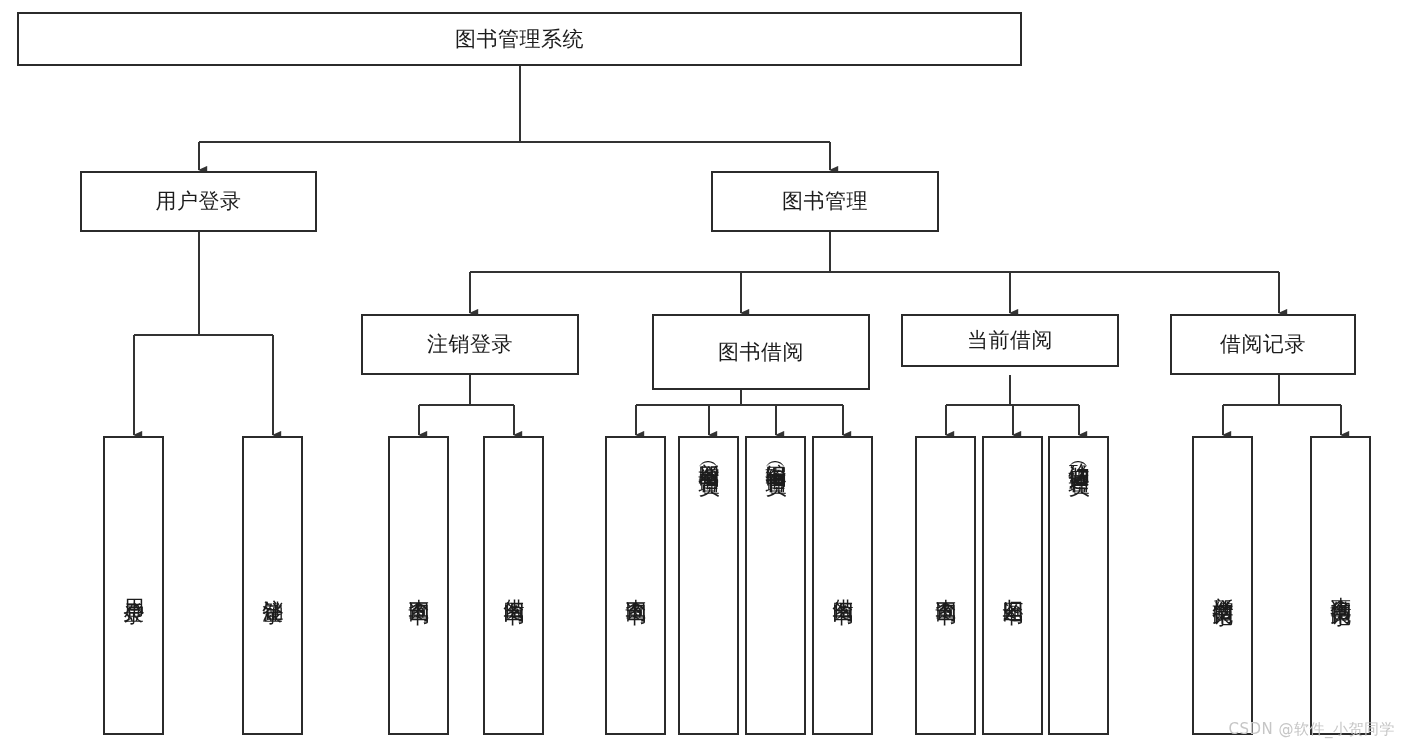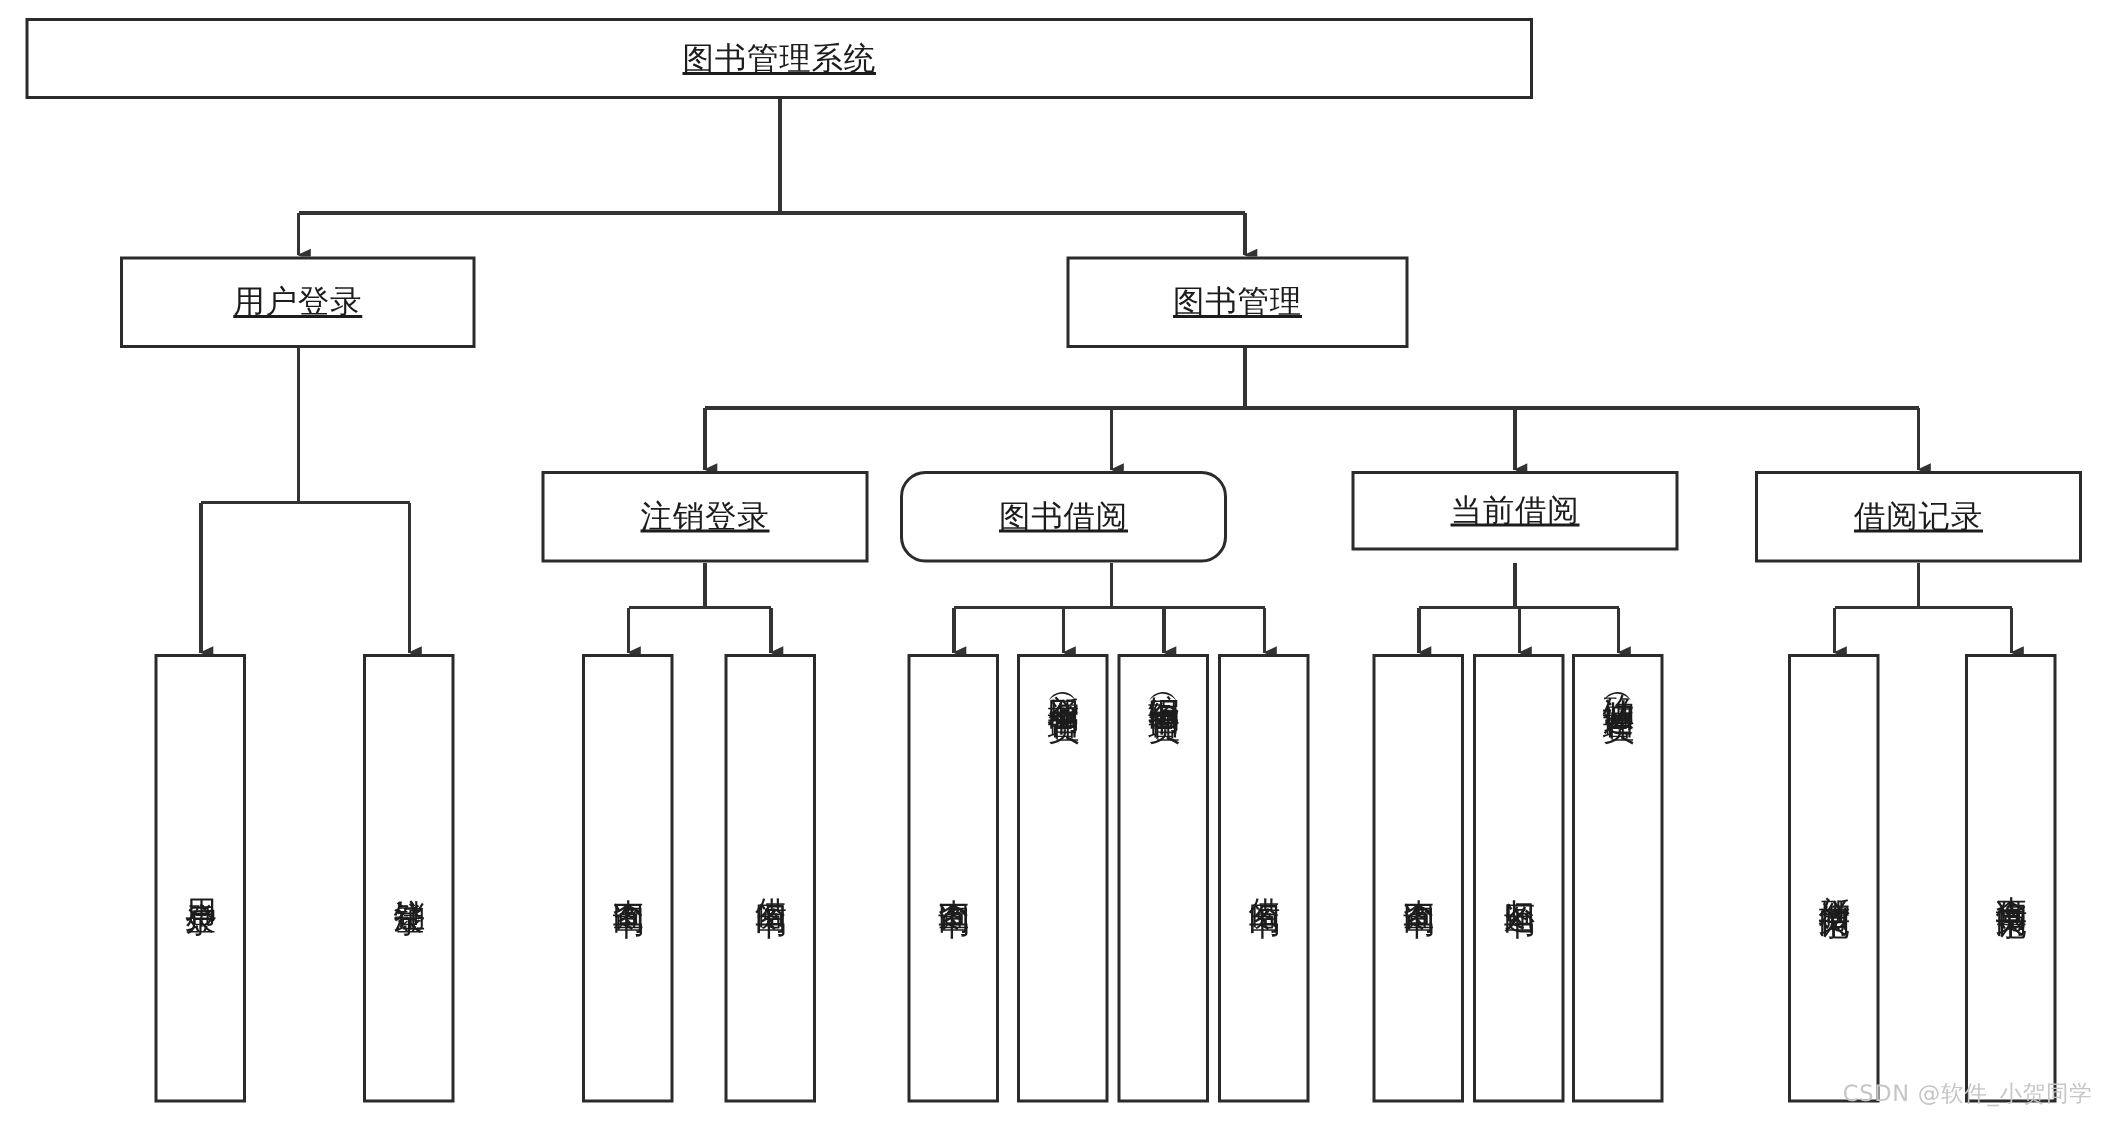--- a/index.html
+++ b/index.html
@@ -42,21 +42,20 @@
   .node-label {
     color: #1c1c1c;
     text-align: center;
     line-height: 1.08;
     white-space: nowrap;
     font-weight: 400;
   }
   .node-box.horizontal .node-label {
     font-size: 21px;
     letter-spacing: 0.5px;
-    text-decoration: underline;
   }
   .node-box.vertical {
     align-items: flex-start;
     justify-content: center;
     padding-top: 8px;
   }
   .node-box.vertical .node-label {
     writing-mode: vertical-rl;
     text-orientation: upright;
     font-size: 21px;
@@ -132,27 +131,27 @@
       </div>
       <div class="node-box horizontal" style="left: 80px; top: 171px; width: 237px; height: 61px;">
         <span class="node-label">用户登录</span>
       </div>
       <div class="node-box horizontal" style="left: 711px; top: 171px; width: 228px; height: 61px;">
         <span class="node-label">图书管理</span>
       </div>
       <div class="node-box horizontal" style="left: 361px; top: 314px; width: 218px; height: 61px;">
         <span class="node-label">注销登录</span>
       </div>
-      <div class="node-box horizontal" style="left: 600px; top: 314px; width: 218px; height: 61px; border-radius: 17px;">
+      <div class="node-box horizontal" style="left: 652px; top: 314px; width: 218px; height: 76px;">
         <span class="node-label">图书借阅</span>
       </div>
       <div class="node-box horizontal" style="left: 901px; top: 314px; width: 218px; height: 53px;">
         <span class="node-label">当前借阅</span>
       </div>
-      <div class="node-box horizontal" style="left: 1170px; top: 314px; width: 218px; height: 61px;">
+      <div class="node-box horizontal" style="left: 1170px; top: 314px; width: 186px; height: 61px;">
         <span class="node-label">借阅记录</span>
       </div>
       <div class="node-box vertical centered" style="left: 103px; top: 436px; width: 61px; height: 299px;">
         <span class="node-label">用户登录</span>
       </div>
       <div class="node-box vertical centered" style="left: 242px; top: 436px; width: 61px; height: 299px;">
         <span class="node-label">注销登录</span>
       </div>
       <div class="node-box vertical centered" style="left: 388px; top: 436px; width: 61px; height: 299px;">
         <span class="node-label">查询图书</span>

